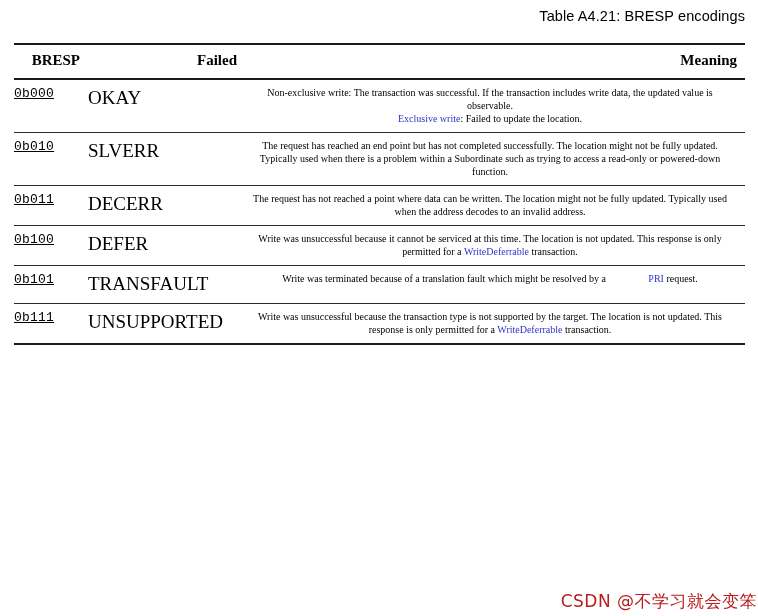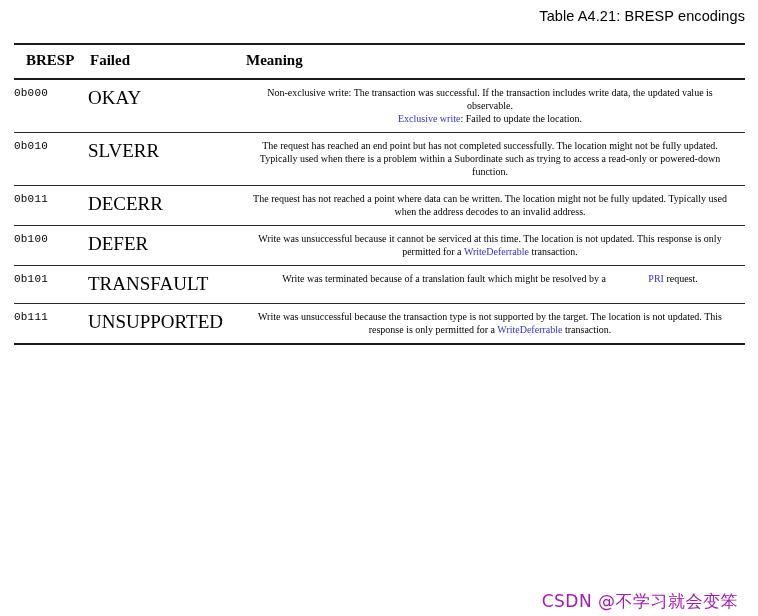--- a/index.html
+++ b/index.html
@@ -45,70 +45,71 @@
     line-height: 1.30;
   }
   table.bresp col.c-bresp  { width: 74px; }
   table.bresp col.c-label  { width: 157px; }
   table.bresp col.c-mean   { width: 500px; }
 
   table.bresp thead th {
     font-family: "Liberation Serif", "DejaVu Serif", serif;
     font-weight: bold;
     font-size: 15px;
-    text-align: left;
+    text-align: right;
     vertical-align: top;
     padding: 6px 8px 7px 0;
     border-top: 2.5px solid #1a1a1a;
     border-bottom: 2.5px solid #1a1a1a;
   }
   table.bresp thead th.th-bresp { padding-left: 12px; }
   table.bresp thead th.th-label { padding-left: 2px; }
   table.bresp thead th.th-mean  { padding-left: 1px; }
 
   table.bresp tbody td {
     vertical-align: top;
     padding: 6px 10px 7px 0;
     border-bottom: 1.2px solid #2a2a2a;
   }
   table.bresp tbody tr:last-child td {
     border-bottom: 2.5px solid #1a1a1a;
   }
 
   td.cell-bresp {
     font-family: "Liberation Mono", "DejaVu Sans Mono", monospace;
-    font-size: 11px;
+    font-size: 13px;
     padding-left: 12px;
     white-space: nowrap;
     letter-spacing: 0.2px;
+    text-decoration: underline;
   }
   td.cell-label {
     font-family: "Liberation Serif", "DejaVu Serif", serif;
     font-size: 19px;
     padding-left: 2px;
     white-space: nowrap;
   }
   td.cell-meaning {
     font-family: "Liberation Serif", "DejaVu Serif", serif;
     font-size: 10px;
     padding-left: 1px;
     text-align: center;
   }
   .xref {
     color: #3232c8;
   }
 
   
   #watermark {
     position: absolute;
-    right: 20px;
+    right: 1px;
     bottom: 3px;
     font-family: "DejaVu Sans", "Liberation Sans", sans-serif;
     font-size: 17px;
-    color: #a21caf;
+    color: #b91c1c;
     letter-spacing: 0.5px;
     white-space: nowrap;
     pointer-events: none;
     user-select: none;
   }
 </style>
 </head>
 <body>
 
 <div id="table-caption">Table A4.21: BRESP encodings</div>

